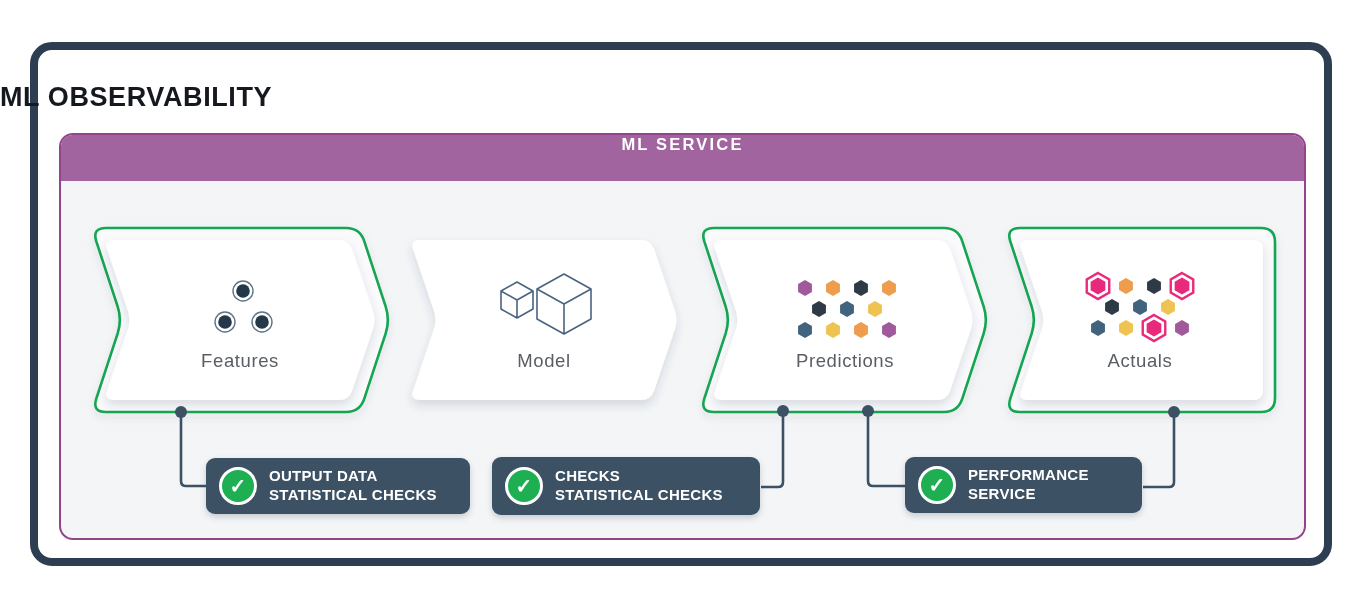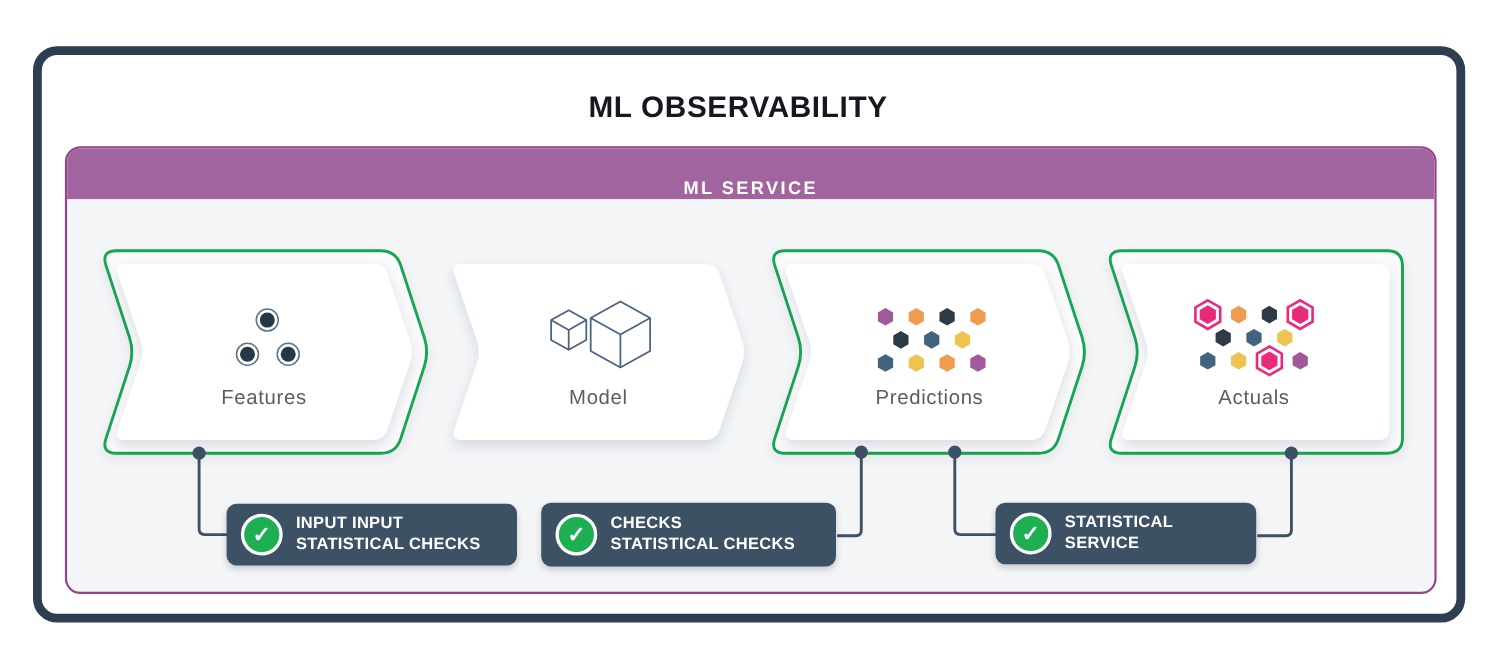--- a/index.html
+++ b/index.html
@@ -6,32 +6,32 @@
   .page{
     position:relative;width:1358px;height:609px;overflow:hidden;background:#fff;
     font-family:"Liberation Sans",sans-serif;
   }
   .frame{
     position:absolute;left:30px;top:42px;width:1302px;height:524px;
     border:8px solid var(--frame-border);border-radius:22px;background:#fff;
     box-sizing:border-box;z-index:0;
   }
   .title{
-    position:absolute;left:0;right:16px;top:82px;margin:0;text-align:center;
+    position:absolute;left:0;right:16px;top:82px;margin:0;text-align:left;
     font-size:27px;line-height:31px;font-weight:700;letter-spacing:.6px;
     color:var(--title-text);z-index:1;
   }
   .panel{
     position:absolute;left:59px;top:133px;width:1247px;height:407px;
     border:2.5px solid var(--panel-border);border-radius:14px;
     background:var(--panel-bg);box-sizing:border-box;overflow:hidden;z-index:1;
   }
   .panel-header{
     height:46px;background:var(--panel-header-bg);
-    display:flex;align-items:flex-end;justify-content:center;
+    display:flex;align-items:flex-start;justify-content:center;
     color:#fff;font-weight:700;font-size:16.5px;letter-spacing:2.2px;
   }
   #diagram{position:absolute;left:0;top:0;z-index:2;pointer-events:none;}
   .chev-outline{fill:#FAFAFC;stroke:var(--stage-outline-green);stroke-width:2.6px;}
   .chev-card{fill:var(--card-white);}
   .stage-label{
     fill:var(--stage-label);font-size:18.5px;letter-spacing:.6px;
     font-family:"Liberation Sans",sans-serif;
   }
   .connector{stroke:var(--connector);stroke-width:2.6px;fill:none;stroke-linejoin:round;}
@@ -149,34 +149,34 @@
       <circle class="cdot" cx="181" cy="412" r="6"></circle>
       <circle class="cdot" cx="783" cy="411" r="6"></circle>
       <circle class="cdot" cx="868" cy="411" r="6"></circle>
       <circle class="cdot" cx="1174" cy="412" r="6"></circle>
     </g>
   </svg>
 
   <div class="badge" style="left:206px;top:458px;width:264px;height:56px;">
     <span class="check">✓</span>
     <span class="badge-lines">
-      <span>INPUT INPUT</span>
+      <span>OUTPUT DATA</span>
       <span>STATISTICAL CHECKS</span>
     </span>
   </div>
 
   <div class="badge" style="left:492px;top:457px;width:268px;height:58px;">
     <span class="check">✓</span>
     <span class="badge-lines">
       <span>CHECKS</span>
       <span>STATISTICAL CHECKS</span>
     </span>
   </div>
 
   <div class="badge" style="left:905px;top:457px;width:237px;height:56px;">
     <span class="check">✓</span>
     <span class="badge-lines">
-      <span>STATISTICAL</span>
+      <span>PERFORMANCE</span>
       <span>SERVICE</span>
     </span>
   </div>
 
 </div>
 
 </body></html>

